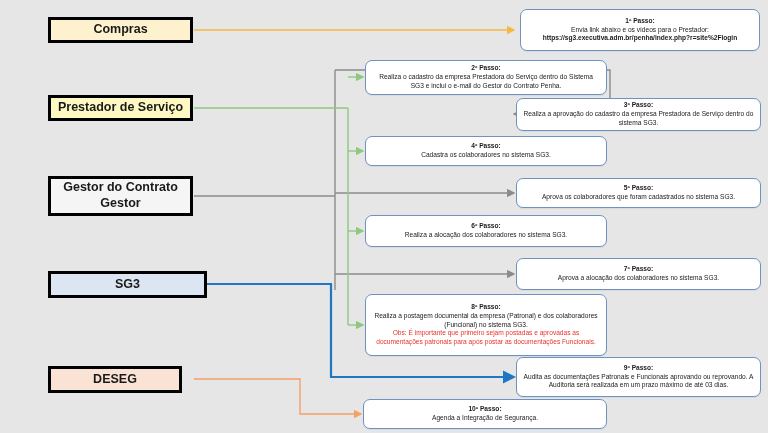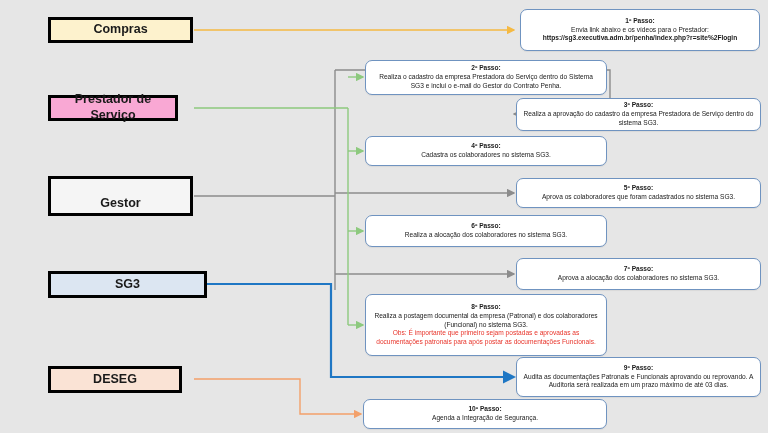--- a/index.html
+++ b/index.html
@@ -116,27 +116,27 @@
 
     <path d="M194,284 L331,284 L331,377 L514,377" fill="none" stroke="#1f77c4" stroke-width="2.2" marker-end="url(#ah-blue)"></path>
 
     <path d="M194,379 L300,379 L300,414 L361,414" fill="none" stroke="#f3a06a" stroke-width="1.4" marker-end="url(#ah-orange)"></path>
   </svg>
 
   <div class="actor" id="actor-compras" style="left: 48px; top: 17px; width: 145px; height: 26px; background: rgb(253, 242, 205);">
     <span class="actor-inner">Compras</span>
   </div>
 
-  <div class="actor" id="actor-prestador" style="left: 48px; top: 95px; width: 130px; height: 26px; background: #f9a8d4;">
+  <div class="actor" id="actor-prestador" style="left: 48px; top: 95px; width: 145px; height: 26px; background: #fef9c3;">
     <span class="actor-inner">Prestador de Serviço</span>
   </div>
 
   <div class="actor" id="actor-gestor" style="left: 48px; top: 176px; width: 145px; height: 40px; background: rgb(245, 245, 245);">
     <span class="actor-inner">
-      <br>
+      <span>Gestor do Contrato</span><br>
       <span>Gestor</span>
     </span>
   </div>
 
   <div class="actor" id="actor-sg3" style="left: 48px; top: 271px; width: 159px; height: 27px; background: rgb(220, 230, 242);">
     <span class="actor-inner">SG3</span>
   </div>
 
   <div class="actor" id="actor-deseg" style="left: 48px; top: 366px; width: 134px; height: 27px; background: rgb(250, 227, 213);">
     <span class="actor-inner">DESEG</span>

